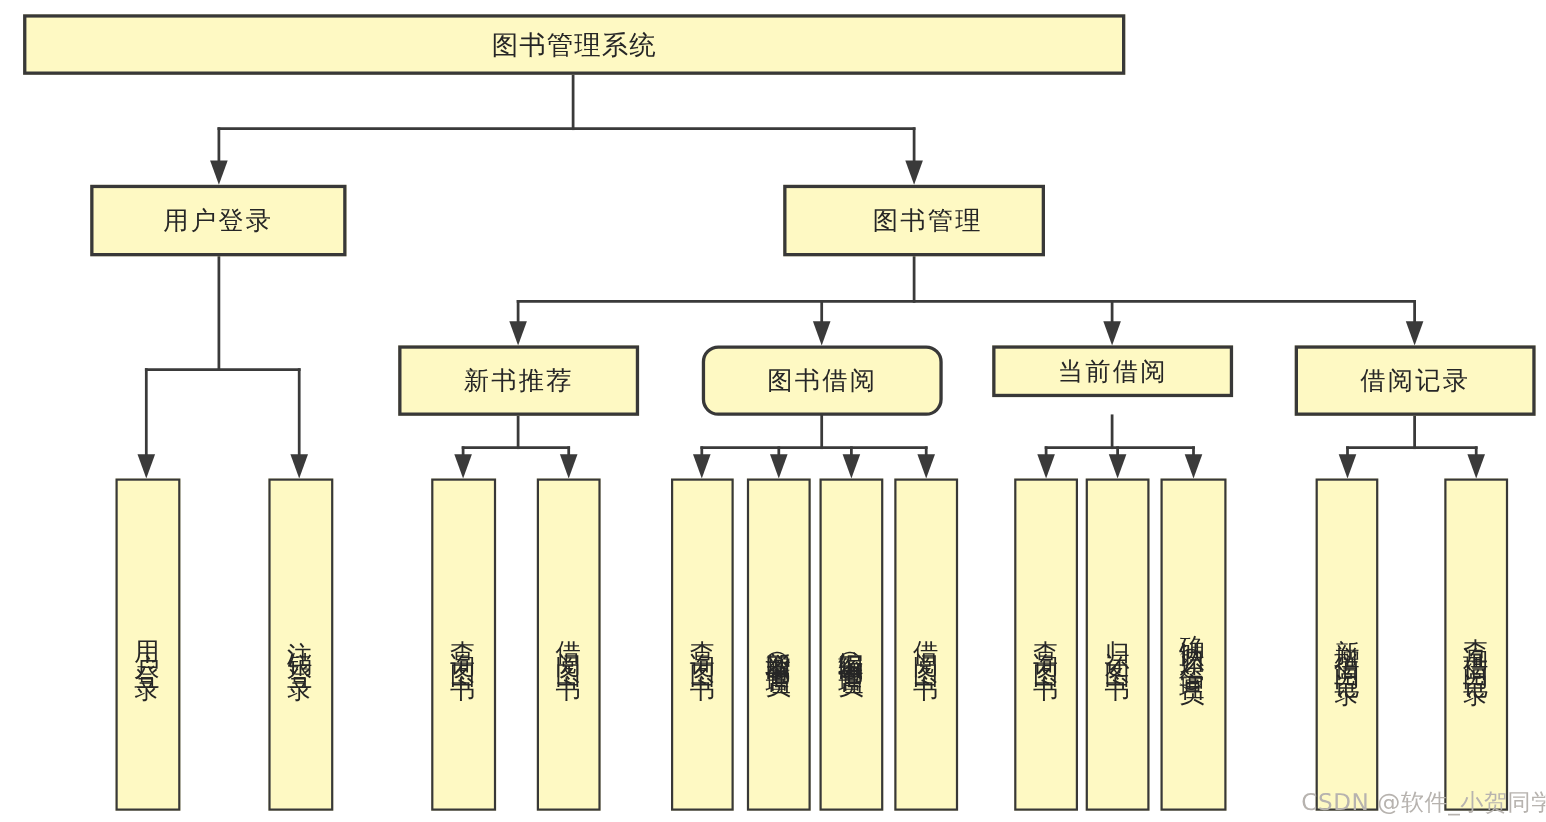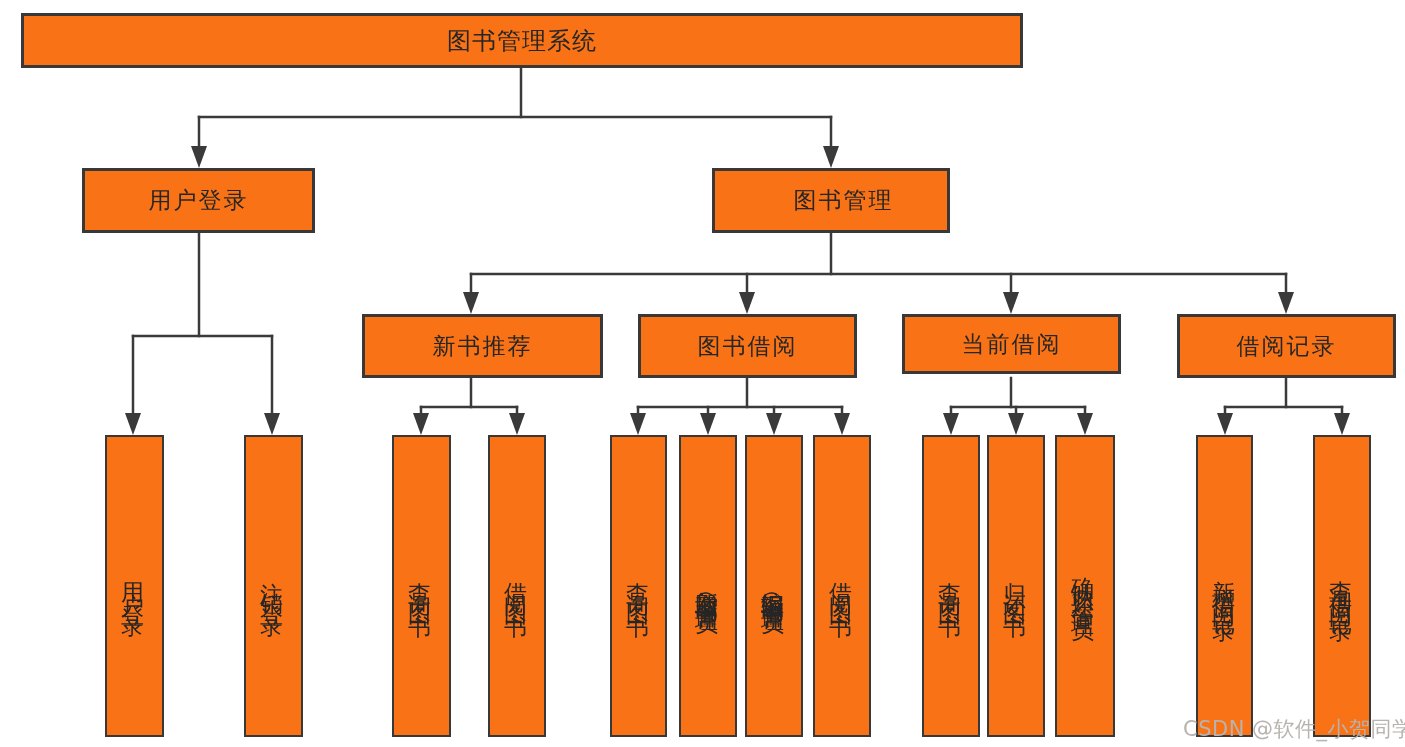--- a/index.html
+++ b/index.html
@@ -7,21 +7,21 @@
     position:relative;
     width:1405px;height:747px;
     background:#ffffff;
     font-family:"DejaVu Sans",sans-serif;
     overflow:hidden;
   }
   .connectors{position:absolute;left:0;top:0;z-index:1;}
   .box{
     position:absolute;
     box-sizing:border-box;
-    background:#f97316;
+    background:#fef9c3;
     border:3px solid #383838;
     color:#262626;
     display:flex;align-items:center;justify-content:center;
     font-size:23px;letter-spacing:2px;
     z-index:2;
     white-space:nowrap;
   }
   .root{font-size:24px;letter-spacing:1px;}
   .leaf{
     display:block;
@@ -34,23 +34,23 @@
     letter-spacing:11px;
     white-space:normal;
   }
   .sp6{letter-spacing:8px;}
   .sp8{letter-spacing:6px;}
   .sp10{letter-spacing:3px;}
   
   #b-root{left:21px;top:13px;width:1002px;height:55px;}
   #b-user-login{left:82px;top:168px;width:233px;height:65px;}
   #b-book-mgmt{left:712px;top:168px;width:238px;height:65px;padding-left:25px;}
-  #b-new-book{left:362px;top:314px;width:241px;height:64px;}
-  #b-book-borrow{left:638px;top:314px;width:219px;height:64px;}
-  #b-current-borrow{left:902px;top:314px;width:219px;height:60px;}
+  #b-new-book{left:362px;top:314px;width:219px;height:64px;}
+  #b-book-borrow{left:638px;top:314px;width:219px;height:64px;border-radius:15px;}
+  #b-current-borrow{left:902px;top:314px;width:219px;height:47px;}
   #b-borrow-record{left:1177px;top:314px;width:219px;height:64px;}
   
   #l-ul1{left:105px;top:435px;width:59px;height:302px;}
   #l-ul2{left:244px;top:435px;width:59px;height:302px;}
   #l-nb1{left:392px;top:435px;width:59px;height:302px;}
   #l-nb2{left:488px;top:435px;width:58px;height:302px;}
   #l-bb1{left:610px;top:435px;width:57px;height:302px;}
   #l-bb2{left:679px;top:435px;width:58px;height:302px;}
   #l-bb3{left:745px;top:435px;width:58px;height:302px;}
   #l-bb4{left:813px;top:435px;width:58px;height:302px;}

